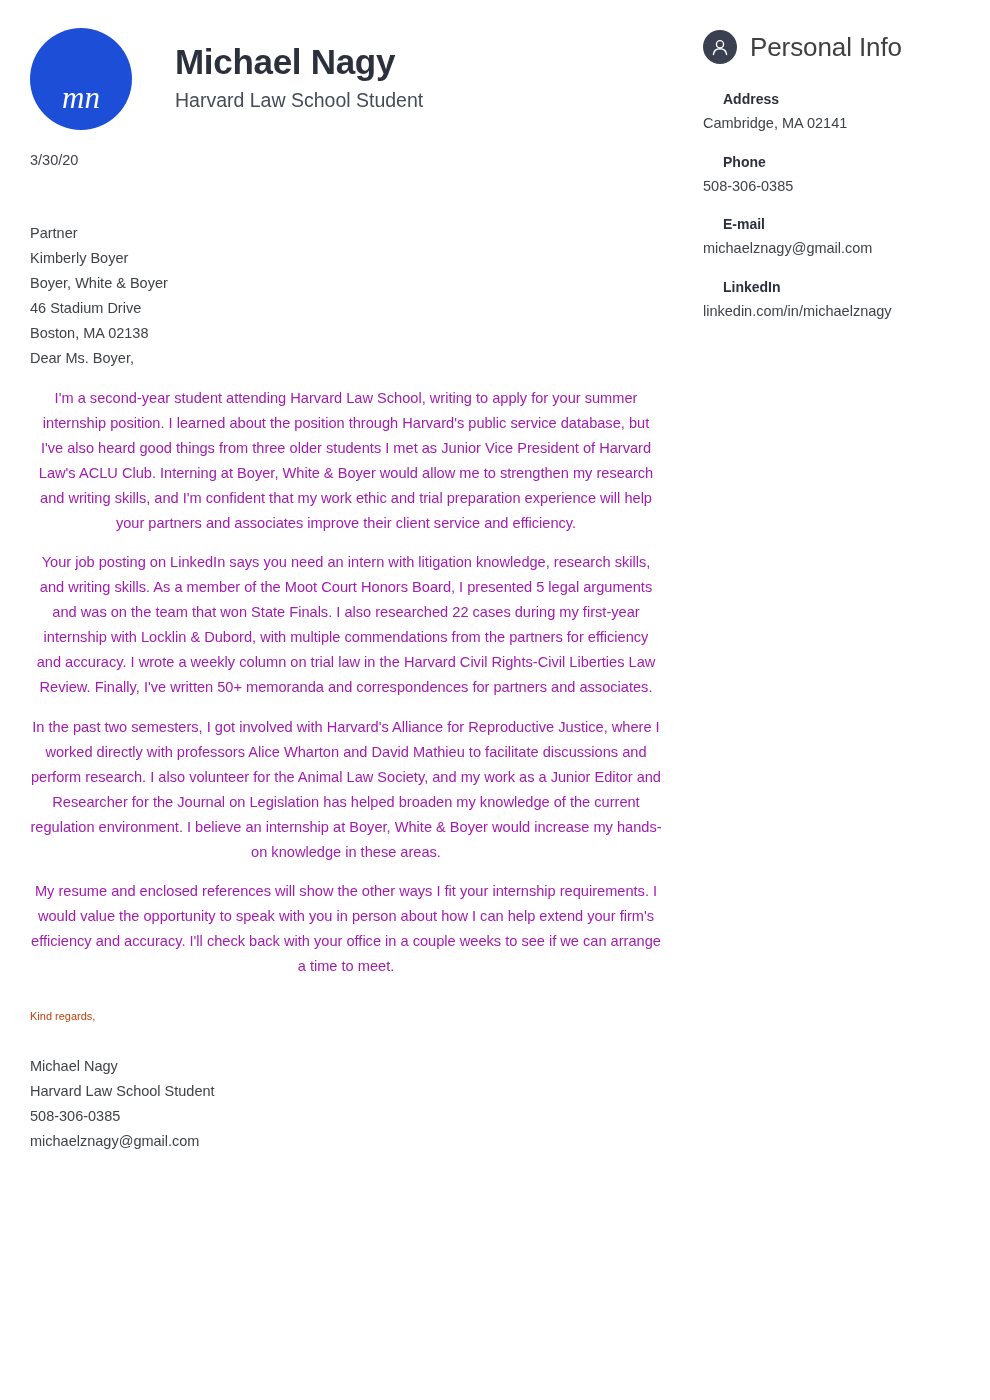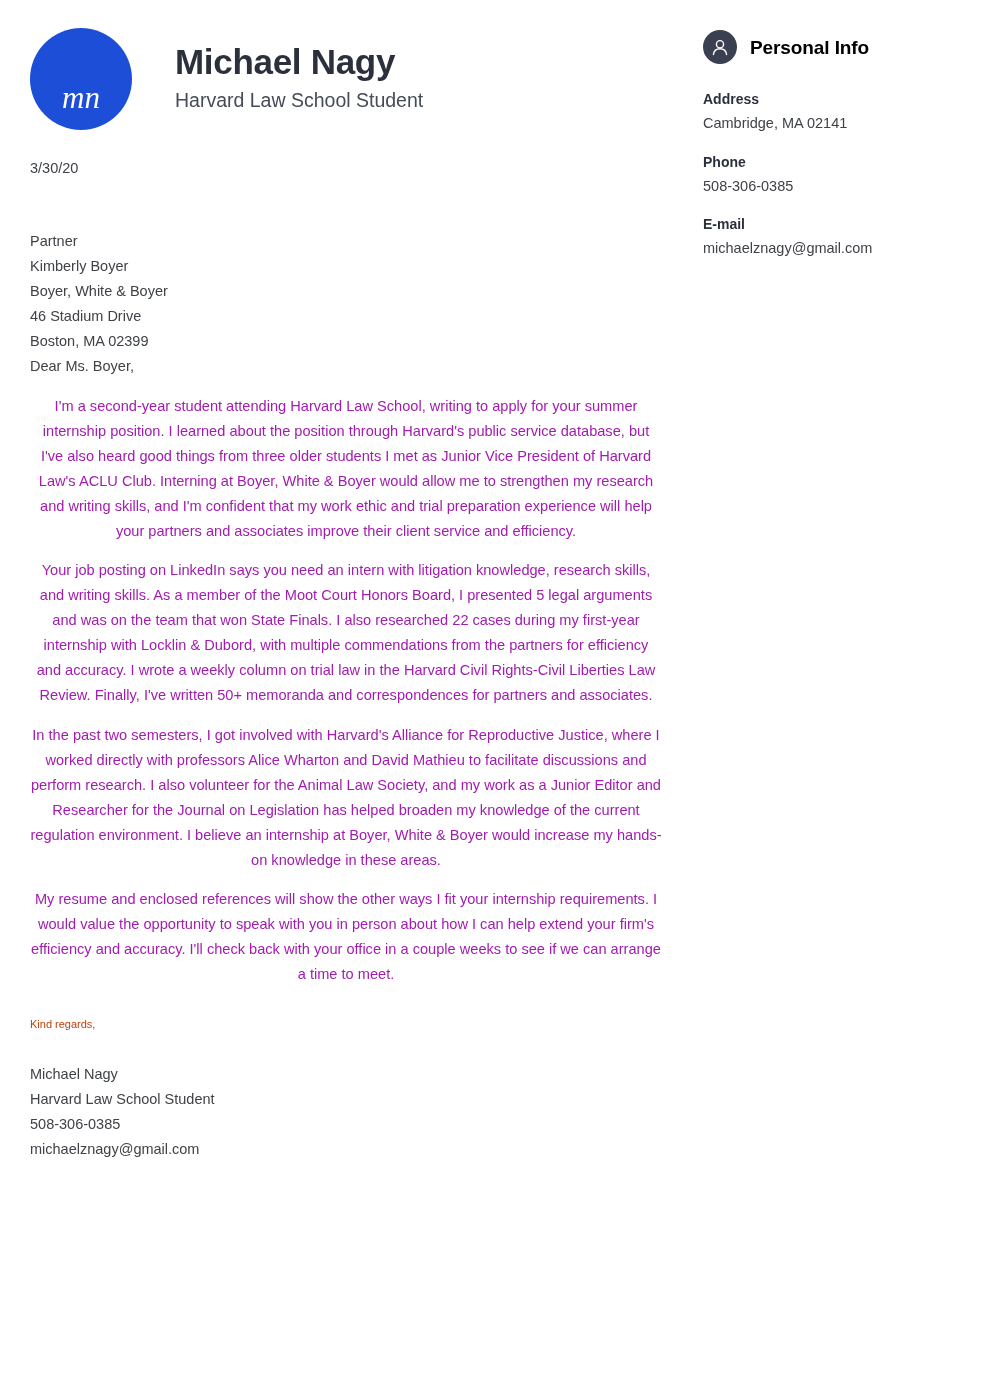--- a/index.html
+++ b/index.html
@@ -70,21 +70,21 @@
     font-weight: normal;
     color: #454b57;
     margin: 9px 0 0 0;
     line-height: 1.1;
   }
 
   
   .letter {
     position: absolute;
     left: 30px;
-    top: 158px;
+    top: 150px;
     width: 632px;
   }
   .date {
     font-size: 14.5px;
     color: #3f4247;
     line-height: 20px;
   }
   .recipient {
     margin-top: 51px;
     font-size: 14.5px;
@@ -133,33 +133,34 @@
     border-radius: 50%;
     background: #3a4050;
     flex: 0 0 auto;
     display: flex;
     align-items: center;
     justify-content: center;
   }
   .person-badge svg { display: block; }
   .sidebar-title {
     margin-left: 13px;
-    font-size: 19px;
-    font-weight: bold;
-    color: #000000;
+    font-size: 26px;
+    font-weight: normal;
+    color: #404040;
     line-height: 1;
     letter-spacing: -0.1px;
   }
   .info-group { margin-bottom: 16px; }
   .info-label {
     font-size: 14px;
     font-weight: bold;
     color: #2b303c;
     line-height: 22px;
     margin-bottom: 2px;
+    margin-left: 20px;
   }
   .info-value {
     font-size: 14.5px;
     color: #3f4247;
     line-height: 22.5px;
   }
 </style>
 </head>
 <body>
 
@@ -177,21 +178,21 @@
 
   <div class="letter">
 
     <div class="date">3/30/20</div>
 
     <div class="recipient">
       <div>Partner</div>
       <div>Kimberly Boyer</div>
       <div>Boyer, White &amp; Boyer</div>
       <div>46 Stadium Drive</div>
-      <div>Boston, MA 02399</div>
+      <div>Boston, MA 02138</div>
     </div>
 
     <div class="salutation">Dear Ms. Boyer,</div>
 
     <p class="para">I'm a second-year student attending Harvard Law School, writing to apply for your summer internship position. I learned about the position through Harvard's public service database, but I've also heard good things from three older students I met as Junior Vice President of Harvard Law's ACLU Club. Interning at Boyer, White &amp; Boyer would allow me to strengthen my research and writing skills, and I'm confident that my work ethic and trial preparation experience will help your partners and associates improve their client service and efficiency.</p>
     <p class="para">Your job posting on LinkedIn says you need an intern with litigation knowledge, research skills, and writing skills. As a member of the Moot Court Honors Board, I presented 5 legal arguments and was on the team that won State Finals. I also researched 22 cases during my first-year internship with Locklin &amp; Dubord, with multiple commendations from the partners for efficiency and accuracy. I wrote a weekly column on trial law in the Harvard Civil Rights-Civil Liberties Law Review. Finally, I've written 50+ memoranda and correspondences for partners and associates.</p>
     <p class="para">In the past two semesters, I got involved with Harvard's Alliance for Reproductive Justice, where I worked directly with professors Alice Wharton and David Mathieu to facilitate discussions and perform research. I also volunteer for the Animal Law Society, and my work as a Junior Editor and Researcher for the Journal on Legislation has helped broaden my knowledge of the current regulation environment. I believe an internship at Boyer, White &amp; Boyer would increase my hands-on knowledge in these areas.</p>
     <p class="para">My resume and enclosed references will show the other ways I fit your internship requirements. I would value the opportunity to speak with you in person about how I can help extend your firm's efficiency and accuracy. I'll check back with your office in a couple weeks to see if we can arrange a time to meet.</p>
 
     <div class="closing">Kind regards,</div>
@@ -225,16 +226,20 @@
     <div class="info-group">
       <div class="info-label">Phone</div>
       <div class="info-value">508-306-0385</div>
     </div>
 
     <div class="info-group">
       <div class="info-label">E-mail</div>
       <div class="info-value">michaelznagy@gmail.com</div>
     </div>
 
+    <div class="info-group">
+      <div class="info-label">LinkedIn</div>
+      <div class="info-value">linkedin.com/in/michaelznagy</div>
+    </div>
 
   </div>
 
 </div>
 
 </body></html>

